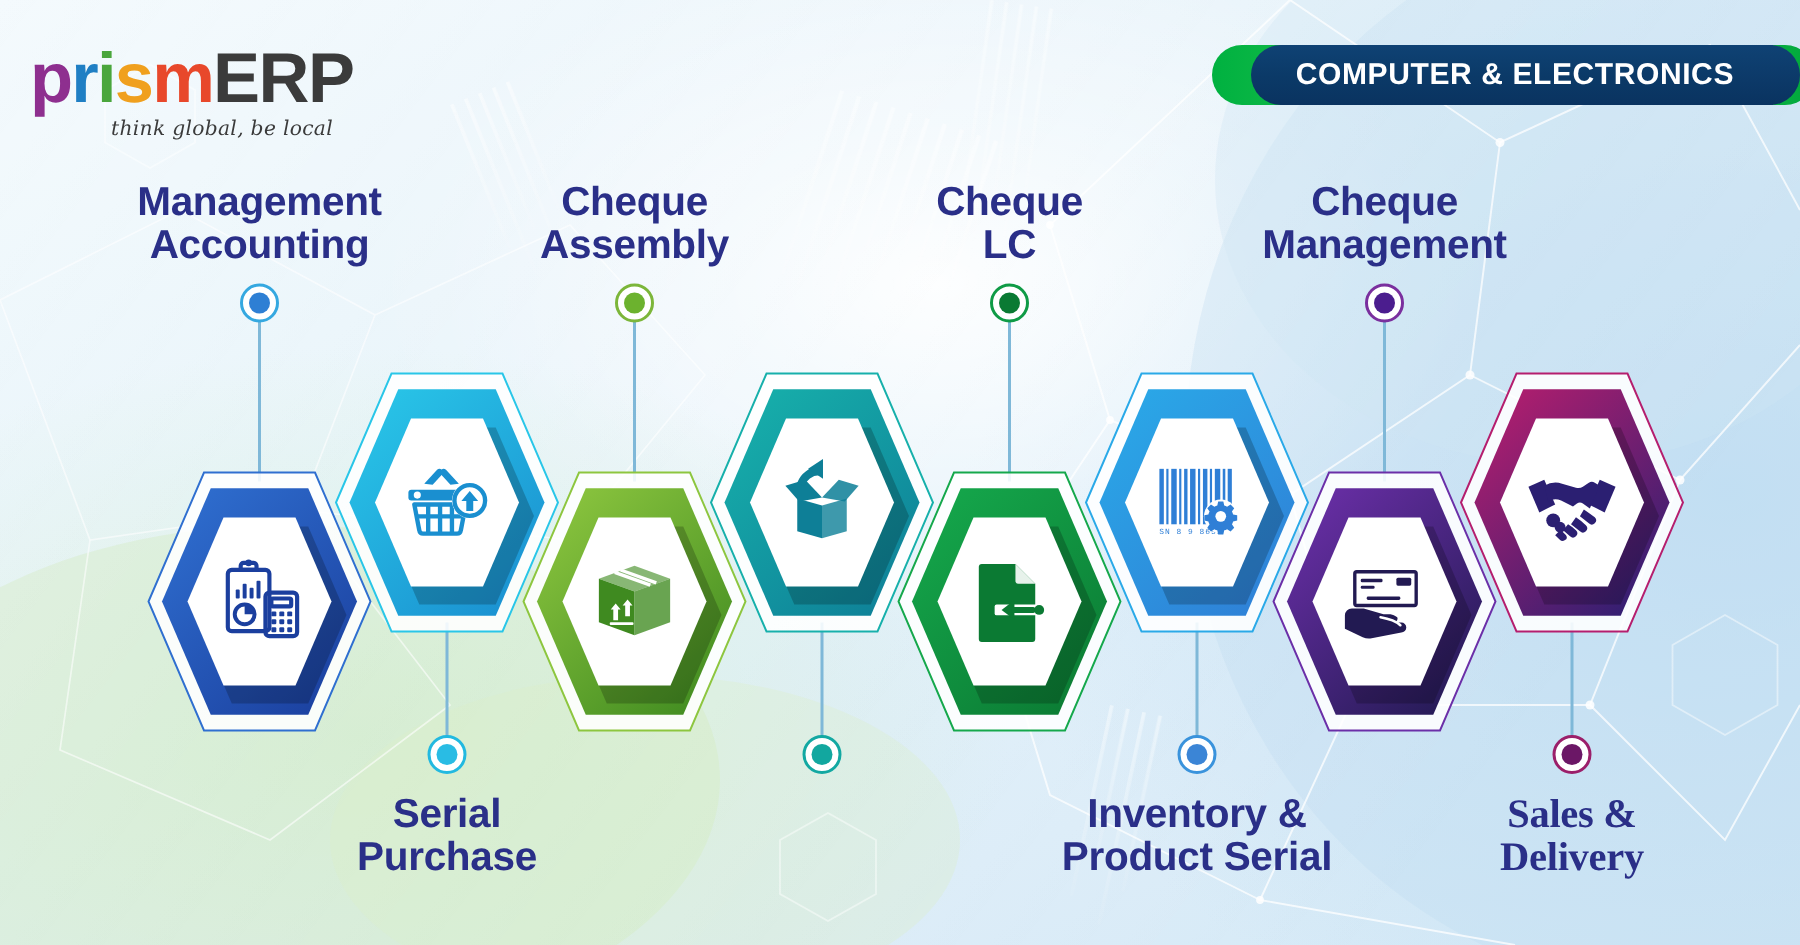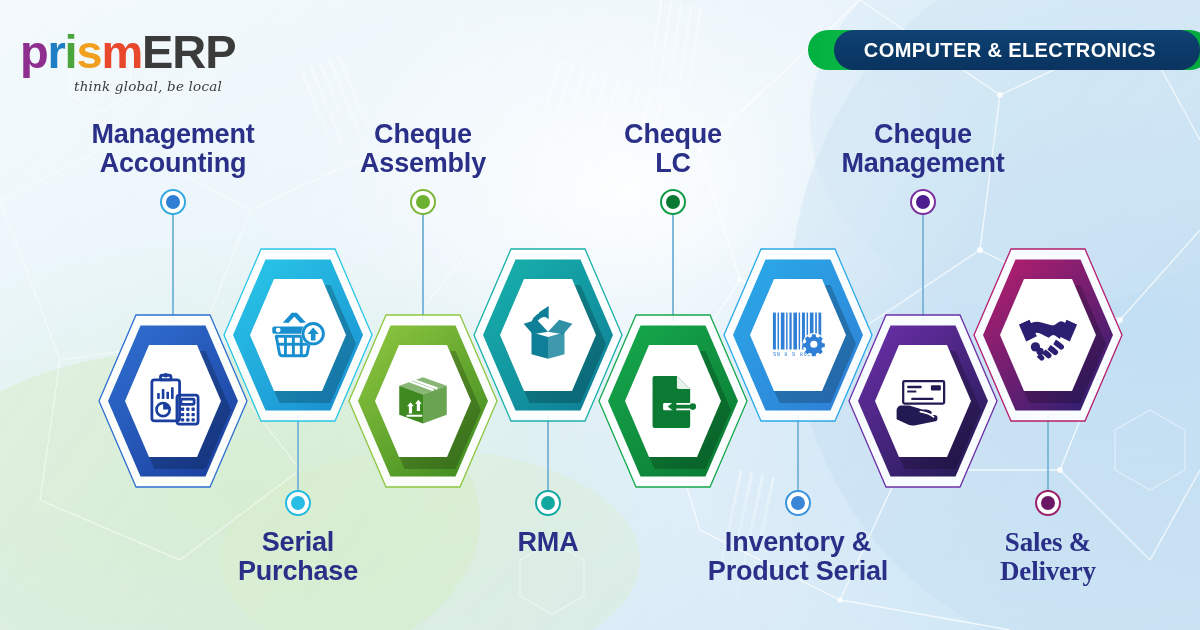--- a/index.html
+++ b/index.html
@@ -408,21 +408,20 @@
     <g fill="currentColor">
       <path d="M47 14 a24 24 0 0 0 -22 16 l7 3.5 a16.5 16.5 0 0 1 15 -11 z"></path>
       <path d="M51 6 L51 26 L36 16 Z"></path>
     </g>
       </g>
     </svg>
       </div>
       <div class="dot" style="border-color: rgb(19, 168, 162); left: 535px; top: 490px;">
         <i style="background: rgb(18, 167, 159);"></i>
       </div>
-      <div class="label" style="color: rgb(42, 47, 136); width: 260px; left: 418px; top: 528px;">RMA</div>
       <div class="conn" style="background: rgb(127, 184, 216); left: 672.2px; top: 202px; height: 119px;"></div>
       <div class="hexcell" style="left: 593px; top: 309px;">
     <svg viewBox="0 0 160 184" width="160" height="184">
       <defs>
         <linearGradient id="grad4" x1="0" y1="0" x2="1" y2="1">
           <stop offset="0%" stop-color="#15a84c"></stop>
           <stop offset="55%" stop-color="#15a84c"></stop>
           <stop offset="100%" stop-color="#0b7a33"></stop>
         </linearGradient>
         <linearGradient id="grad4b" x1="0.1" y1="0" x2="0.9" y2="1">

